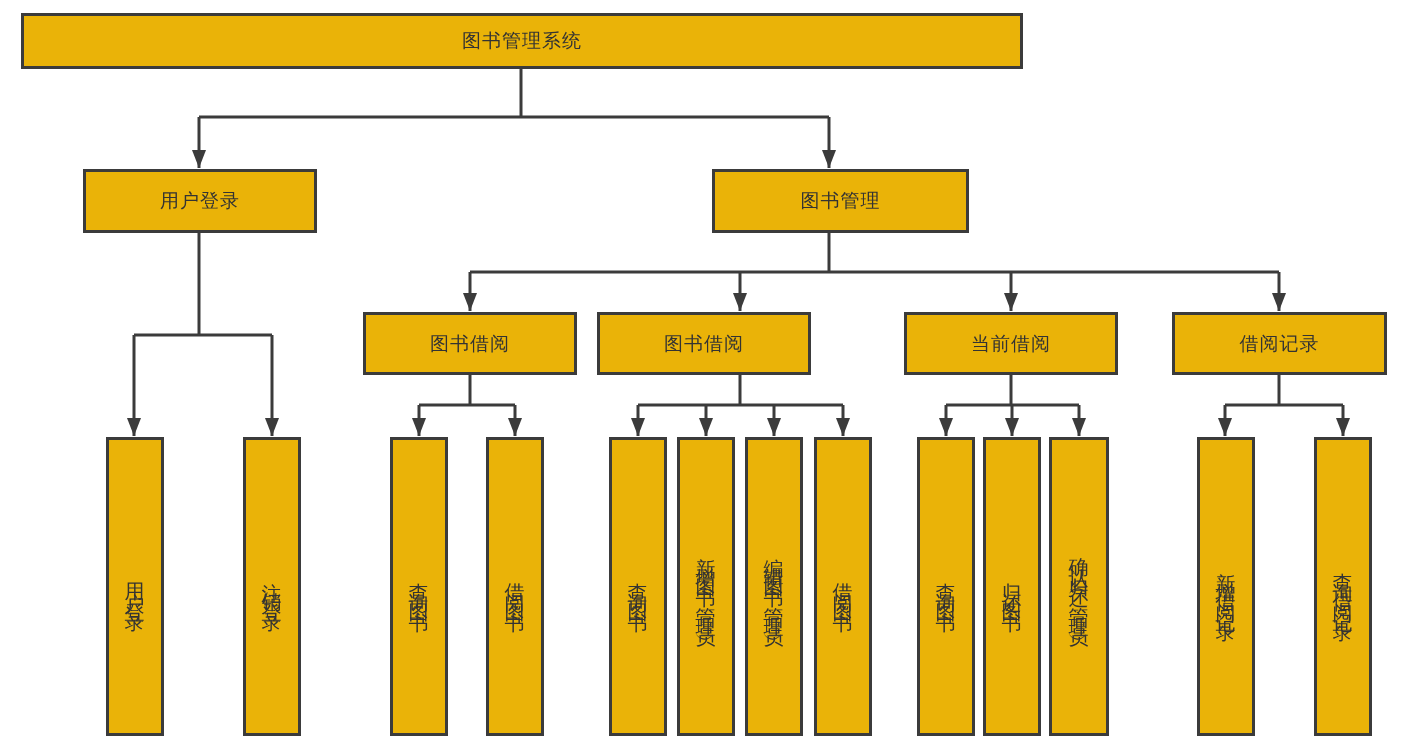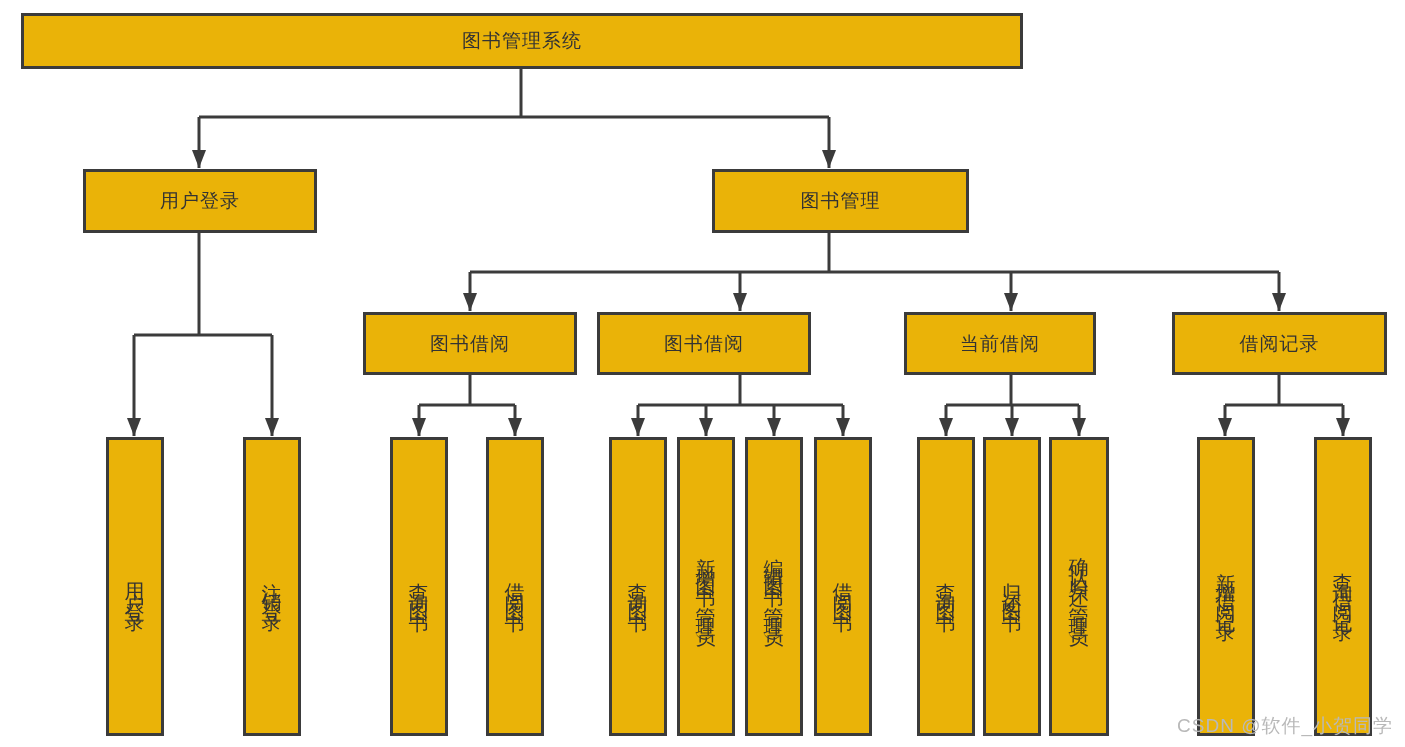--- a/index.html
+++ b/index.html
@@ -38,21 +38,21 @@
     letter-spacing:10px;
     line-height:1;
     white-space:nowrap;
   }
   
   .n-root{left:21px;top:13px;width:1002px;height:56px;}
   .n-login{left:83px;top:169px;width:234px;height:64px;}
   .n-mgmt{left:712px;top:169px;width:257px;height:64px;}
   .n-newrec{left:363px;top:312px;width:214px;height:63px;}
   .n-borrow{left:597px;top:312px;width:214px;height:63px;}
-  .n-current{left:904px;top:312px;width:192px;height:63px;}
+  .n-current{left:904px;top:312px;width:214px;height:63px;}
   .n-records{left:1172px;top:312px;width:215px;height:63px;font-family:Liberation Mono, monospace;}
   .l1{left:106px;}  .l2{left:243px;}
   .l3{left:390px;}  .l4{left:486px;}
   .l5{left:609px;}  .l6{left:677px;}
   .l7{left:745px;}  .l8{left:814px;}
   .l9{left:917px;}  .l10{left:983px;} .l11{left:1049px;width:60px;}
   .l12{left:1197px;} .l13{left:1314px;}
   .watermark{
     position:absolute;
     right:12px;bottom:8px;
@@ -162,14 +162,13 @@
     <span class="vtext">确认归还（管理员）</span>
   </div>
 
   <div class="box leaf l12">
     <span class="vtext">新增借阅记录</span>
   </div>
   <div class="box leaf l13">
     <span class="vtext">查询借阅记录</span>
   </div>
 
-  <div class="watermark">CSDN @软件_小贺同学</div>
 </div>
 
 </body></html>

